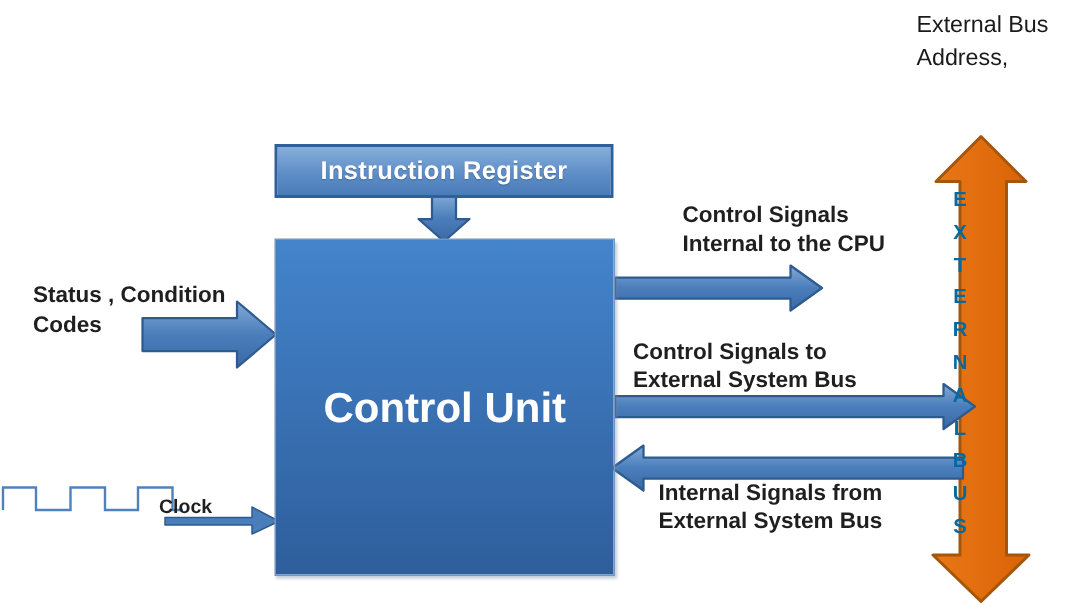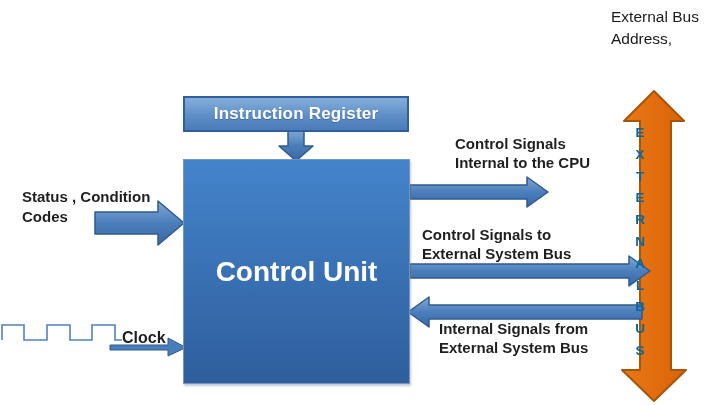--- a/index.html
+++ b/index.html
@@ -52,21 +52,21 @@
   .lbl {
     position: absolute;
     color: #1f1f1f;
     font-weight: bold;
     font-size: 15px;
     line-height: 19px;
     white-space: nowrap;
   }
 
   .status-lbl { left: 22px; top: 187px; line-height: 20px; }
-  .clock-lbl  { left: 122px; top: 328px; font-size: 16px; }
+  .clock-lbl  { left: 106px; top: 328px; font-size: 13px; }
   .sig-internal { left: 455px; top: 134px; }
   .sig-tobus    { left: 422px; top: 225px; }
   .sig-frombus  { left: 439px; top: 319px; }
 
   .bus-top-lbl {
     position: absolute;
     left: 611px; top: 6px;
     width: 108px;
     color: #1a1a1a;
     font-weight: normal;

